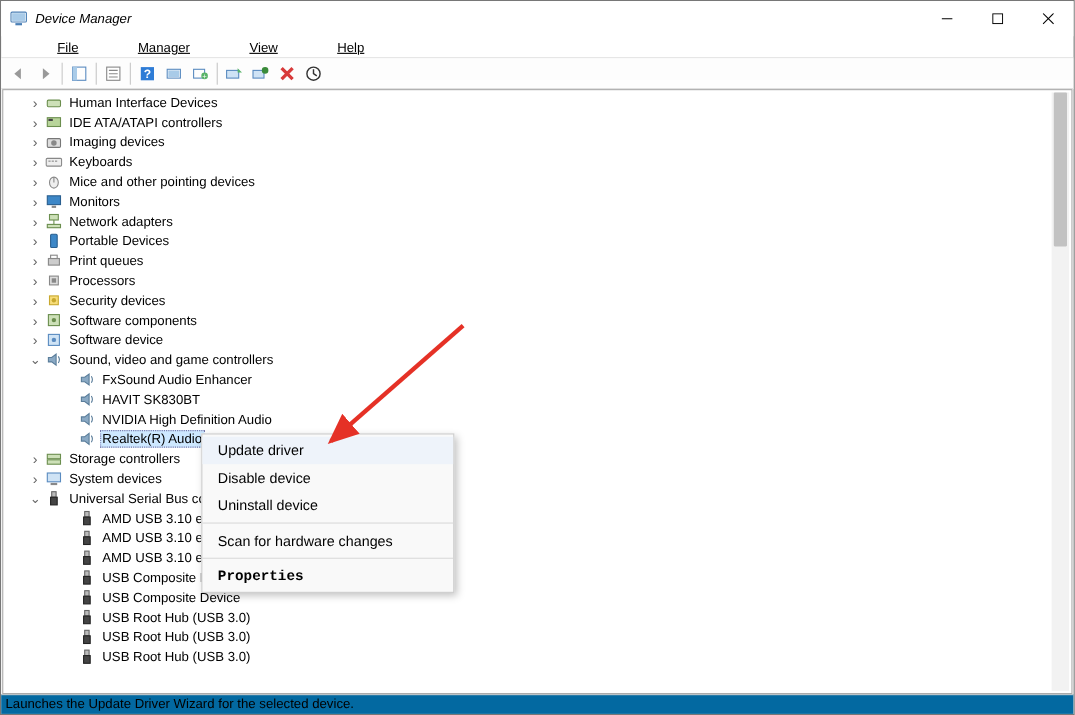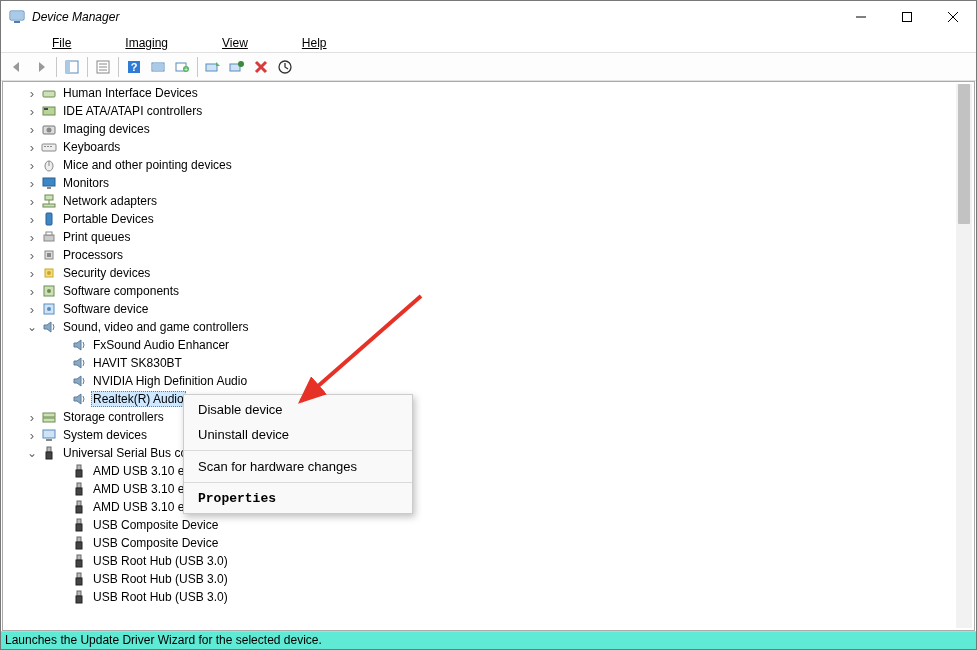--- a/index.html
+++ b/index.html
@@ -41,21 +41,21 @@
   .context-menu { position:absolute; left:182px; top:393px; width:230px; background:#f9f9f9; border:1px solid #ccc; box-shadow:2px 3px 7px rgba(0,0,0,.25); padding:2px 0; z-index:50; font-size:13px; }
   .cm-item { padding: 5px 14px; }
   .cm-item.hover { background:#eef3fa; }
   .cm-sep { height:1px; background:#dadada; margin:3px 0; }
   .cm-item.bold { font-weight:600;font-family:Liberation Mono, monospace; }
 
   
   .arrow-overlay { position:absolute; left:0; top:0; width:977px; height:650px; pointer-events:none; z-index:60; }
 
   
-  .statusbar { position:absolute; left:0; right:0; bottom:0; height:18px; border-top:1px solid #ccc; background:#5eead4; font-size:12px; padding:1px 4px; }
+  .statusbar { position:absolute; left:0; right:0; bottom:0; height:18px; border-top:1px solid #ccc; background:#0369a1; font-size:12px; padding:1px 4px; }
 
   svg { display:block; }
 </style>
 </head>
 <body>
 
 <div class="titlebar">
   <span class="app-icon">
     <svg width="16" height="16" viewBox="0 0 16 16">
         <rect x="1" y="2" width="14" height="9" rx="1" fill="#fff" stroke="#4a7fb5"></rect>
@@ -79,21 +79,21 @@
         <svg width="10" height="10">
           <line x1="0" y1="0" x2="10" y2="10" stroke="#000"></line>
           <line x1="10" y1="0" x2="0" y2="10" stroke="#000"></line>
         </svg>
       </div>
   </div>
 </div>
 
 <div class="menubar">
   <div class="menu-item"><span class="ul">File</span></div>
-  <div class="menu-item"><span class="ul">Imaging</span></div>
+  <div class="menu-item"><span class="ul">Manager</span></div>
   <div class="menu-item"><span class="ul">View</span></div>
   <div class="menu-item"><span class="ul">Help</span></div>
 </div>
 
 <div class="toolbar">
   <div class="tool-btn">
       <svg width="16" height="16">
         <path d="M10 3 L4 8 L10 13 Z" fill="#999"></path>
       </svg>
     </div>
@@ -457,20 +457,21 @@
         </span>
         <span class="label">USB Root Hub (USB 3.0)</span>
       </div>
     </div>
   <div class="scrollbar">
     <div class="scroll-thumb"></div>
   </div>
 </div>
 
 <div class="context-menu" id="context-menu">
+    <div class="cm-item hover">Update driver</div>
     <div class="cm-item">Disable device</div>
     <div class="cm-item">Uninstall device</div>
     <div class="cm-sep"></div>
     <div class="cm-item">Scan for hardware changes</div>
     <div class="cm-sep"></div>
     <div class="cm-item bold">Properties</div>
   </div>
 
 <svg class="arrow-overlay">
   <defs>

